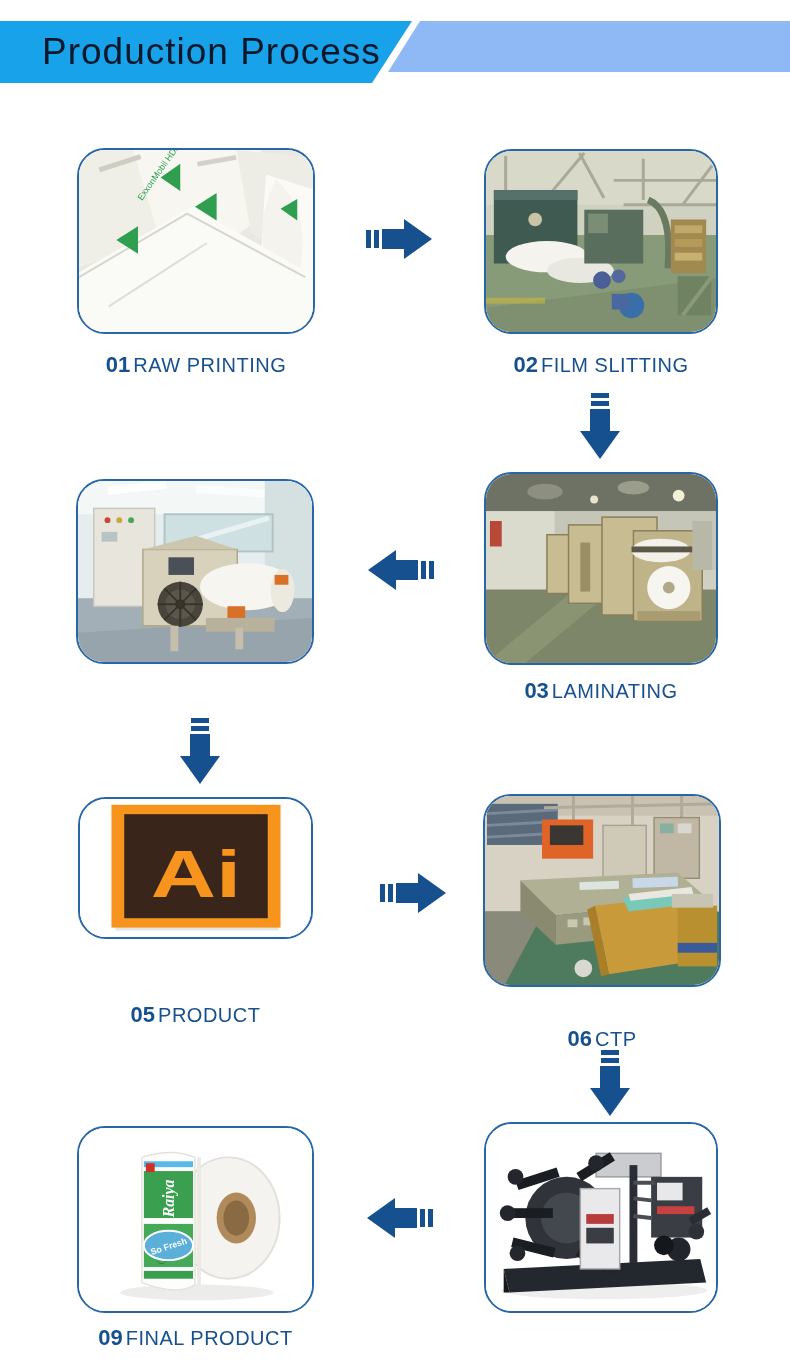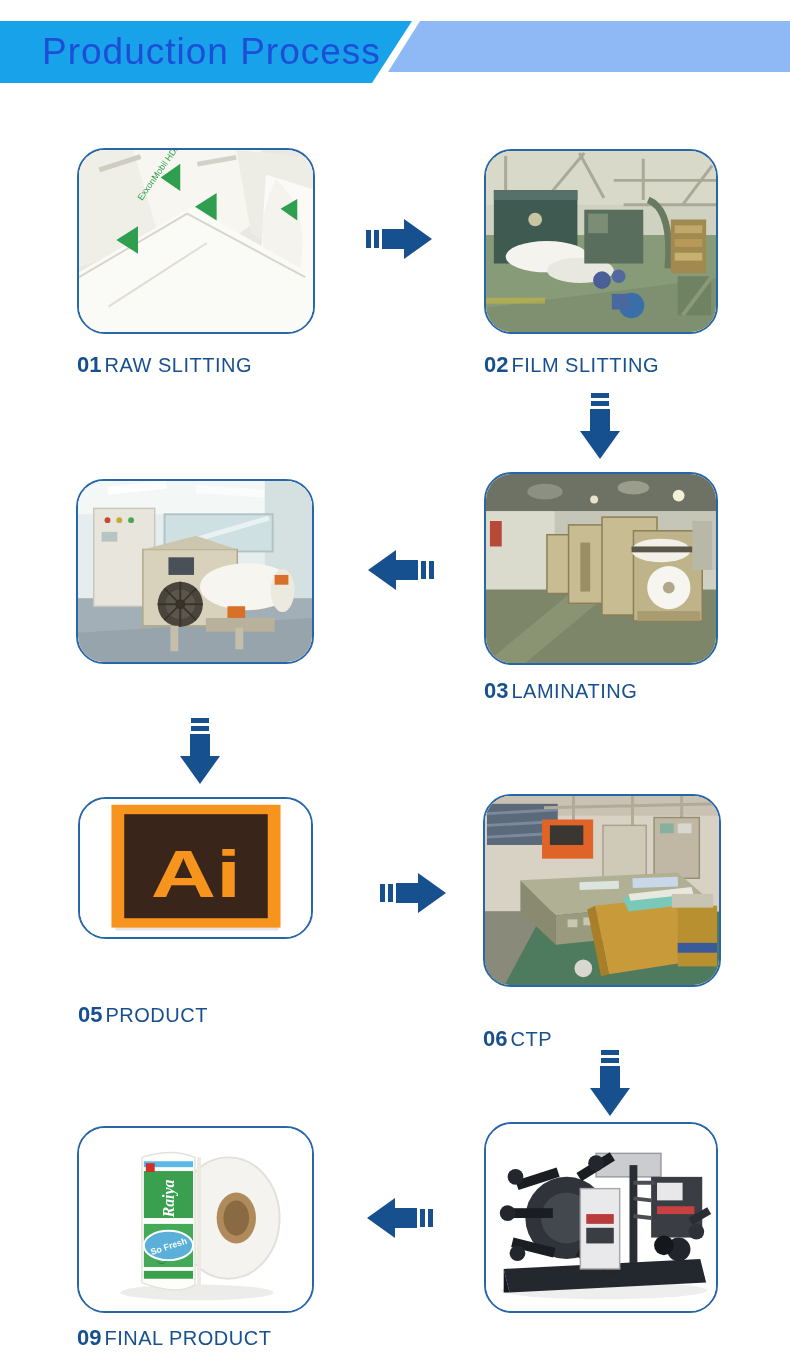--- a/index.html
+++ b/index.html
@@ -2,29 +2,29 @@
 <html><head>
 <meta charset="utf-8">
 <style>
   html,body{margin:0;padding:0;background:#ffffff;}
   .page{position:relative;width:790px;height:1372px;background:#ffffff;overflow:hidden;
         font-family:"Liberation Sans", sans-serif;}
 
   
   .header-svg{position:absolute;left:0;top:0;}
   .header-title{position:absolute;left:42px;top:21px;height:62px;display:flex;align-items:center;
-        color:#1d4ed8;font-size:37px;font-weight:400;letter-spacing:1px;}
+        color:#0f172a;font-size:37px;font-weight:400;letter-spacing:1px;}
 
   
   .card{position:absolute;border:2px solid #2766A8;border-radius:28px;overflow:hidden;
         background:#ffffff;box-sizing:border-box;}
   .card svg{display:block;width:100%;height:100%;}
 
   
-  .caption{position:absolute;display:flex;align-items:baseline;gap:3px;
+  .caption{position:absolute;display:flex;justify-content:center;align-items:baseline;gap:3px;
         color:#17508F;}
   .caption .num{font-weight:700;font-size:22px;font-stretch:condensed;letter-spacing:0;}
   .caption .lbl{font-size:20px;font-weight:400;letter-spacing:0.5px;}
 
   
   .arrow{position:absolute;}
   .arrow svg{display:block;}
   .arrow path,.arrow rect,.arrow polygon{fill:#17508F;}
 </style>
 </head>
@@ -53,21 +53,21 @@
       <polygon points="118,58 140,44 140,72" fill="#2f9e4f"></polygon>
       <polygon points="38,92 60,78 60,106" fill="#2f9e4f"></polygon>
       <polygon points="205,60 222,50 222,72" fill="#2f9e4f"></polygon>
       <rect x="20" y="18" width="44" height="5" fill="#cfcdc2" transform="rotate(-18 20 18)"></rect>
       <rect x="120" y="12" width="40" height="5" fill="#d4d2c8" transform="rotate(-10 120 12)"></rect>
       <text x="64" y="52" font-size="9" fill="#2f9e4f" transform="rotate(-55 64 52)">ExxonMobil HDPE</text>
     </svg>
   </div>
   <div class="caption" style="left:77px;top:352px;width:238px;">
     <span class="num">01</span>
-    <span class="lbl">RAW SLITTING</span>
+    <span class="lbl">RAW PRINTING</span>
   </div>
 
   <div class="card" style="left:484px;top:149px;width:234px;height:185px;">
     <svg viewBox="0 0 234 185" preserveAspectRatio="none">
       <rect width="234" height="185" fill="#cfd2c0"></rect>
       <rect x="0" y="0" width="234" height="55" fill="#d9d9c9"></rect>
       <rect x="0" y="86" width="234" height="99" fill="#7e9070"></rect>
       <polygon points="0,86 234,86 234,130 0,160" fill="#8da07c" opacity="0.7"></polygon>
       <g stroke="#aaa896" stroke-width="3" fill="none">
         <path d="M20,55 L20,5 M60,50 L100,2 M120,48 L95,2 M160,50 L160,8 M200,55 L230,15"></path>

